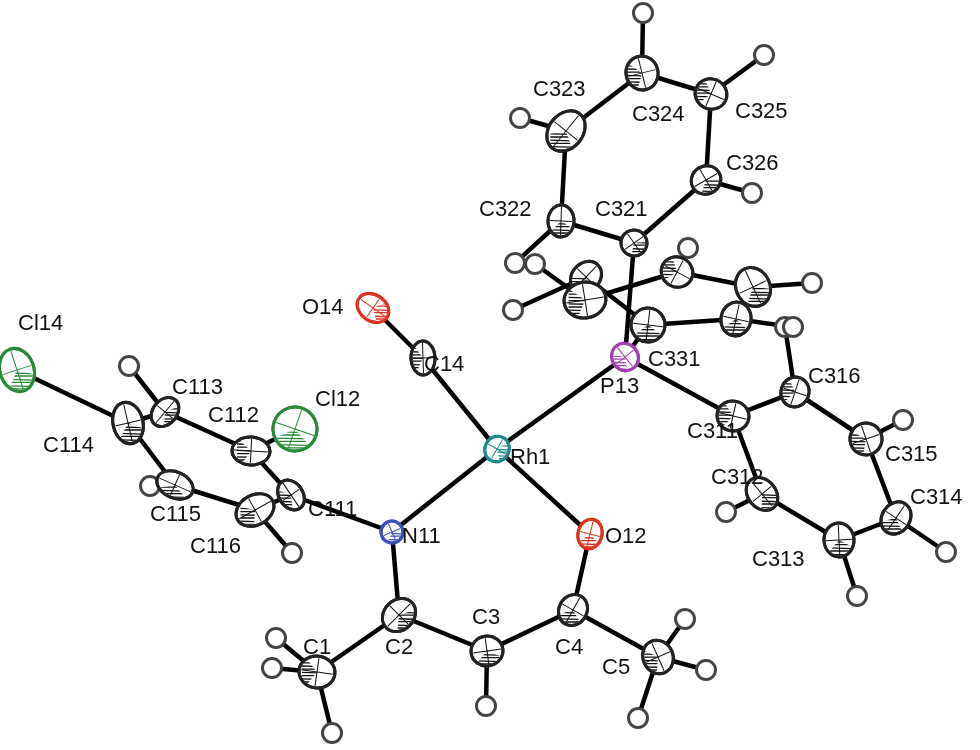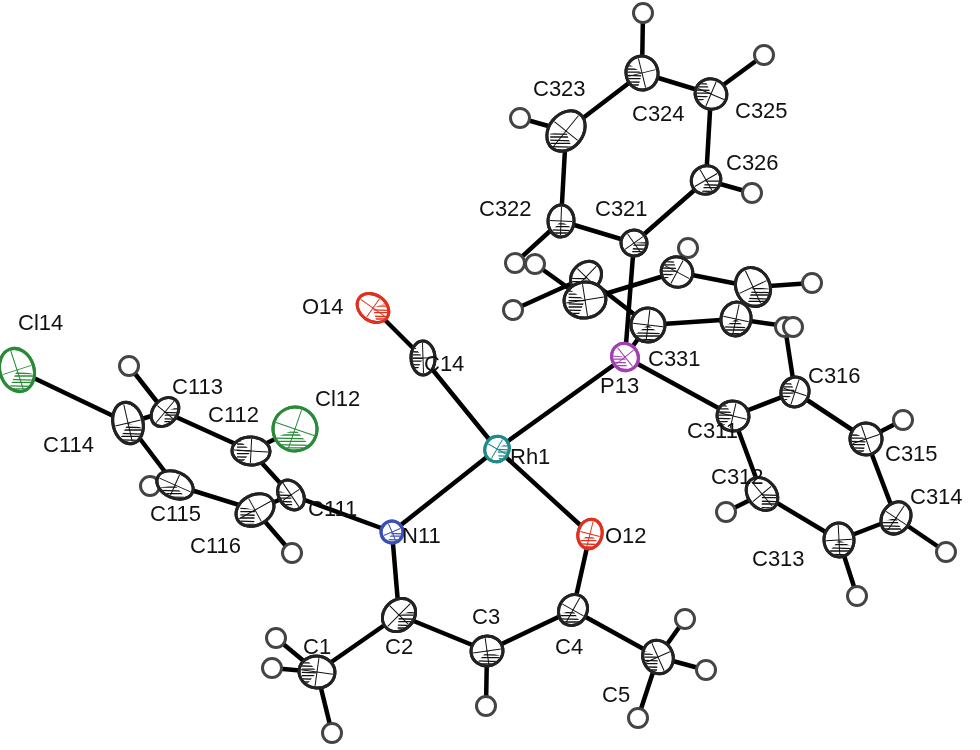--- a/index.html
+++ b/index.html
@@ -1209,21 +1209,21 @@
       <span class="lbl" style="left: 308px; top: 468px; margin-top: 30px;">C111</span>
       <span class="lbl" style="left: 208px; top: 404px;">C112</span>
       <span class="lbl" style="left: 172px; top: 376px;">C113</span>
       <span class="lbl" style="left: 43px; top: 434px;">C114</span>
       <span class="lbl" style="left: 150px; top: 503px;">C115</span>
       <span class="lbl" style="left: 190px; top: 535px;">C116</span>
       <span class="lbl" style="left: 303px; top: 636px;">C1</span>
       <span class="lbl" style="left: 385px; top: 636px;">C2</span>
       <span class="lbl" style="left: 472px; top: 606px; text-align: center;">C3</span>
       <span class="lbl" style="left: 555px; top: 636px;">C4</span>
-      <span class="lbl" style="left: 602px; top: 684px; text-align: center;">C5</span>
+      <span class="lbl" style="left: 602px; top: 656px; text-align: center;">C5</span>
       <span class="lbl" style="left: 648px; top: 420px; margin-left: 39px;">C311</span>
       <span class="lbl" style="left: 673px; top: 466px; margin-left: 38px;">C312</span>
       <span class="lbl" style="left: 752px; top: 548px;">C313</span>
       <span class="lbl" style="left: 910px; top: 486px;">C314</span>
       <span class="lbl" style="left: 885px; top: 443px;">C315</span>
       <span class="lbl" style="left: 808px; top: 365px;">C316</span>
       <span class="lbl" style="left: 595px; top: 198px;">C321</span>
       <span class="lbl" style="left: 479px; top: 198px;">C322</span>
       <span class="lbl" style="left: 533px; top: 78px;">C323</span>
       <span class="lbl" style="left: 614px; top: 103px; margin-left: 18px;">C324</span>

